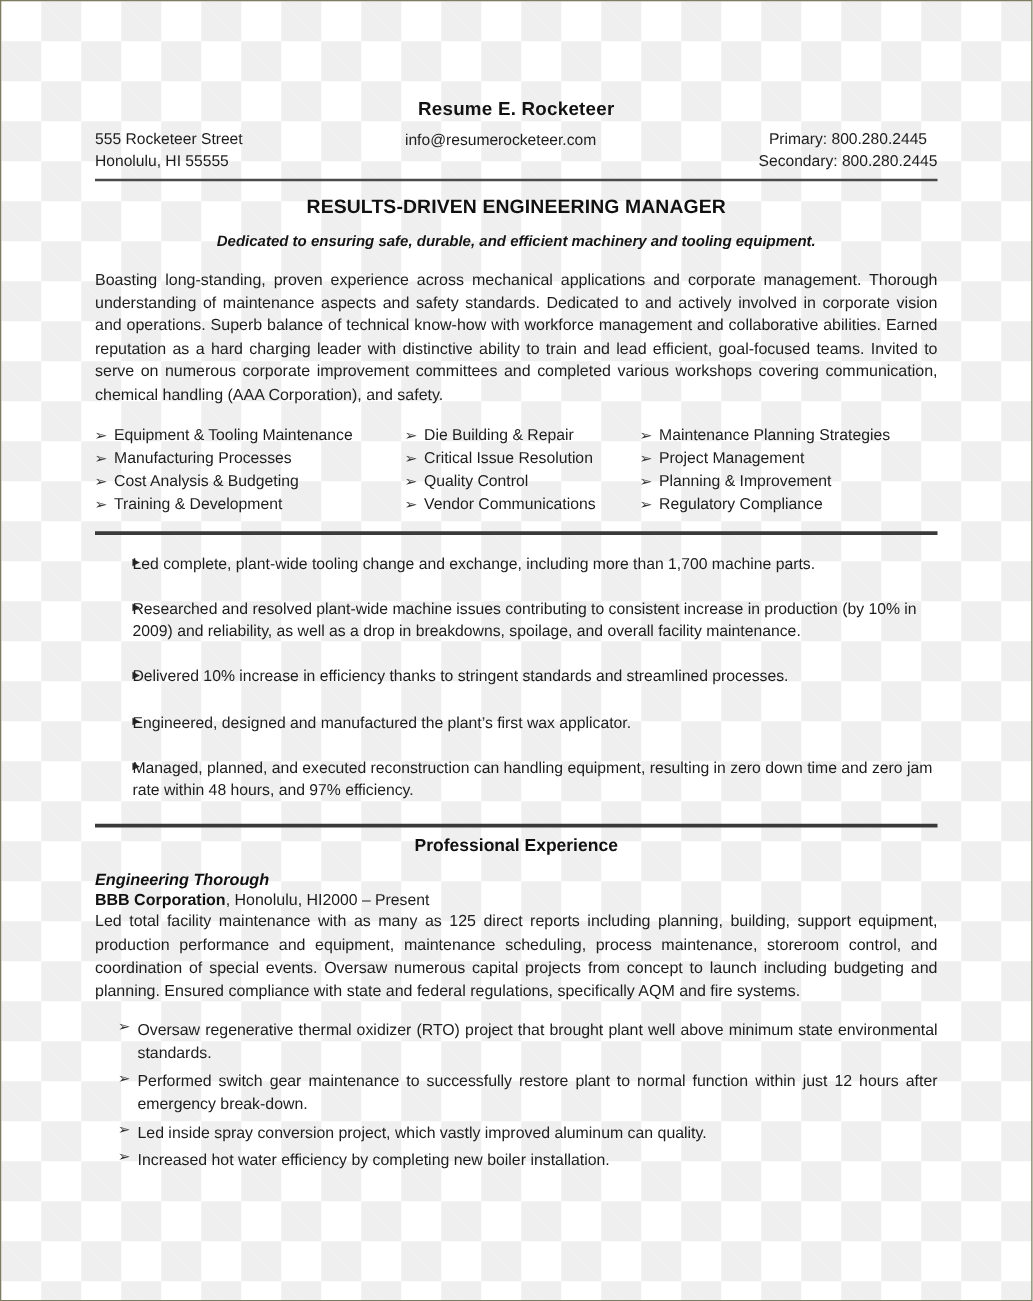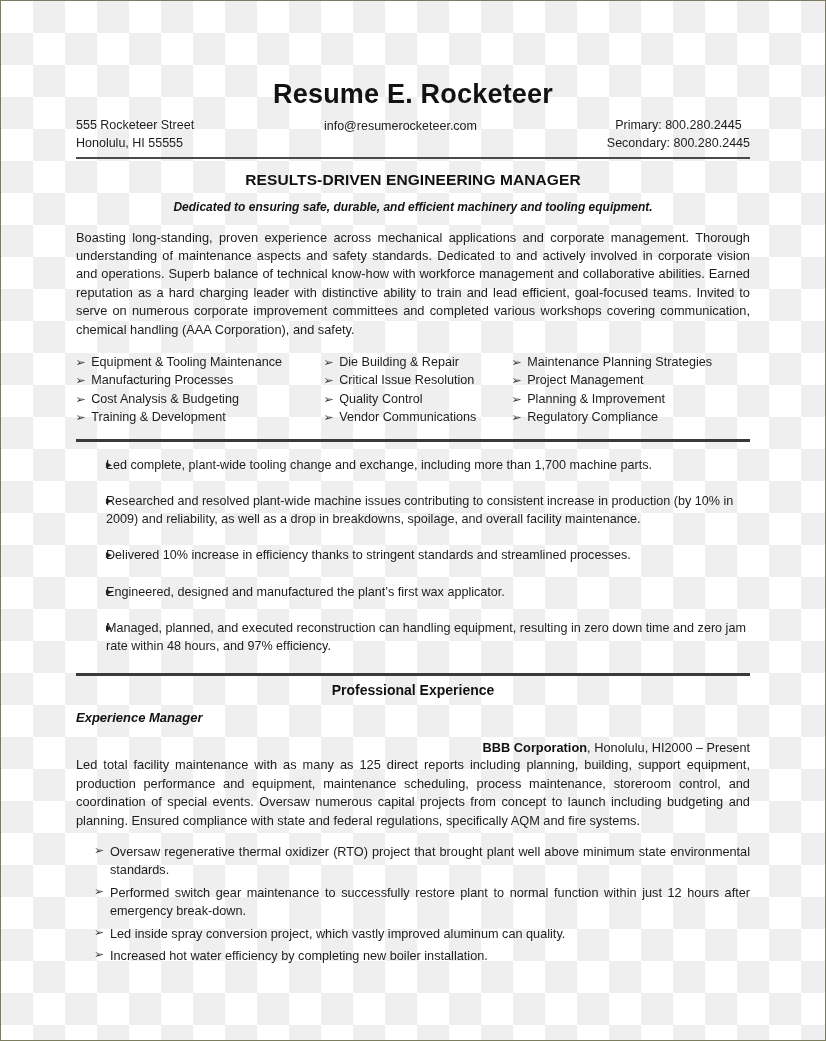--- a/index.html
+++ b/index.html
@@ -36,21 +36,21 @@
     width: 824px;
     height: 1039px;
     box-sizing: border-box;
     padding: 0 75px;
     color: #1d1d1d;
   }
 
   
   .doc-name {
     text-align: center;
-    font-size: 27px;
+    font-size: 15px;
     font-weight: bold;
     letter-spacing: 0.2px;
     margin: 0;
     padding-top: 78px;
     color: #121212;
   }
   .contact-row {
     display: flex;
     justify-content: space-between;
     align-items: flex-start;
@@ -158,23 +158,23 @@
   
   .exp-block { margin-top: 12px; }
   .exp-title {
     font-size: 13px;
     font-weight: bold;
     font-style: italic;
     color: #111;
   }
   .exp-line {
     display: flex;
-    justify-content: flex-end;
+    justify-content: flex-start;
     align-items: baseline;
-    margin-top: 15px;
+    margin-top: 1px;
     font-size: 12.8px;
   }
   .exp-company { font-weight: bold; color: #111; }
   .exp-location { font-weight: normal; }
   .exp-dates { font-size: 12.6px; white-space: nowrap; }
 
   .exp-desc {
     margin-top: 1px;
     font-size: 12.8px;
     line-height: 1.44;
@@ -308,21 +308,21 @@
       <div class="acc-item">
         <span class="acc-marker">►</span>
         <span class="acc-text">Managed, planned, and executed reconstruction can handling equipment, resulting in zero down time and zero jam rate within 48 hours, and 97% efficiency.</span>
       </div>
     </div>
 
     <div class="rule-thick"></div>
     <div class="section-head">Professional Experience</div>
 
     <div class="exp-block">
-      <div class="exp-title">Experience Manager</div>
+      <div class="exp-title">Engineering Thorough</div>
       <div class="exp-line">
         <div>
           <span class="exp-company">BBB Corporation</span><span class="exp-location">, Honolulu, HI</span>
         </div>
         <div class="exp-dates">2000 – Present</div>
       </div>
 
       <div class="exp-desc">Led total facility maintenance with as many as 125 direct reports including planning, building, support equipment, production performance and equipment, maintenance scheduling, process maintenance, storeroom control, and coordination of special events. Oversaw numerous capital projects from concept to launch including budgeting and planning. Ensured compliance with state and federal regulations, specifically AQM and fire systems.</div>
 
       <div class="exp-bullets">

